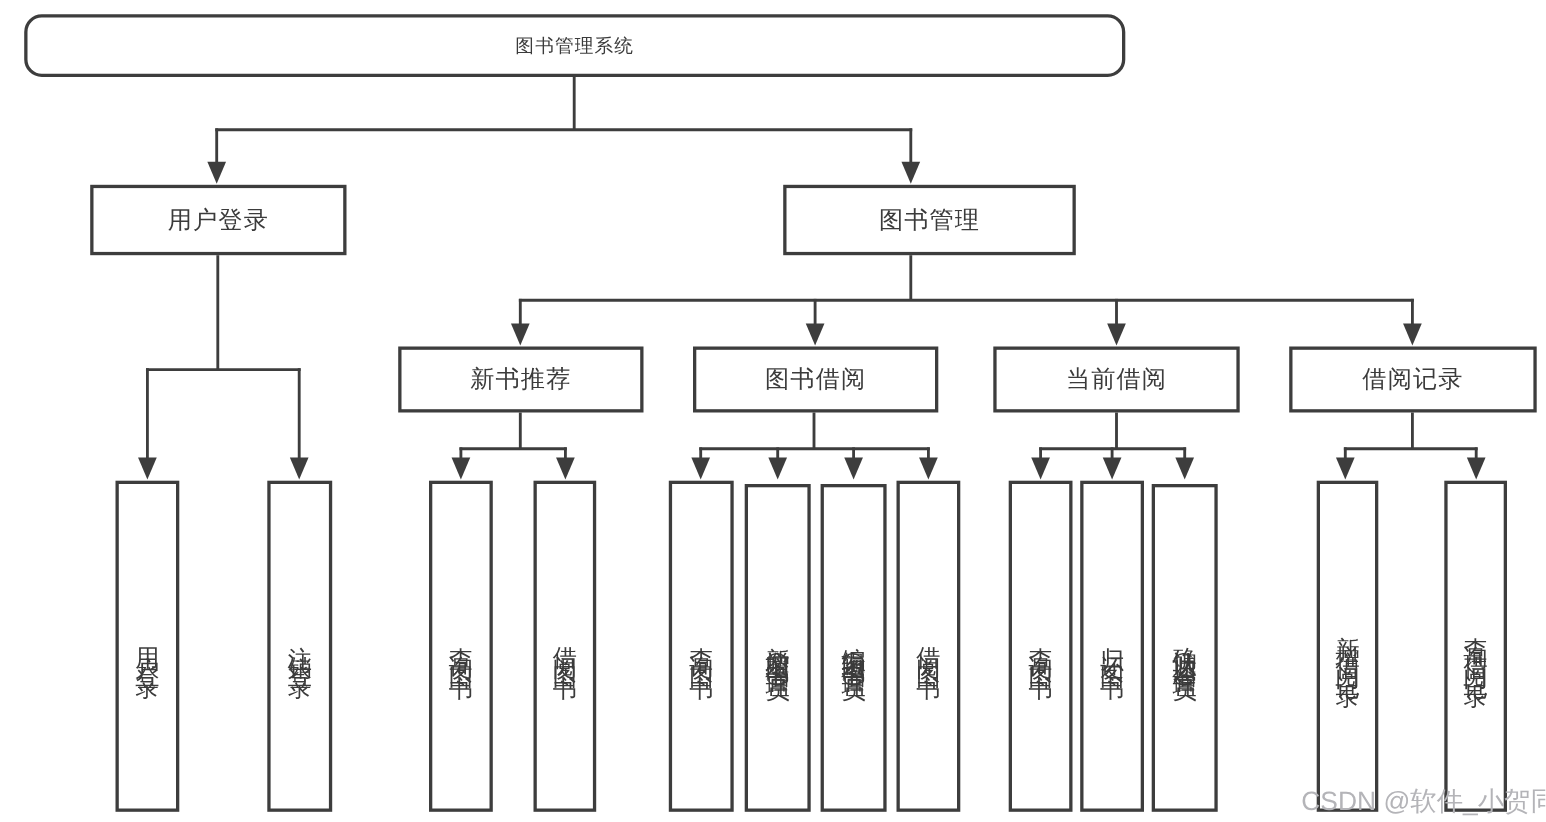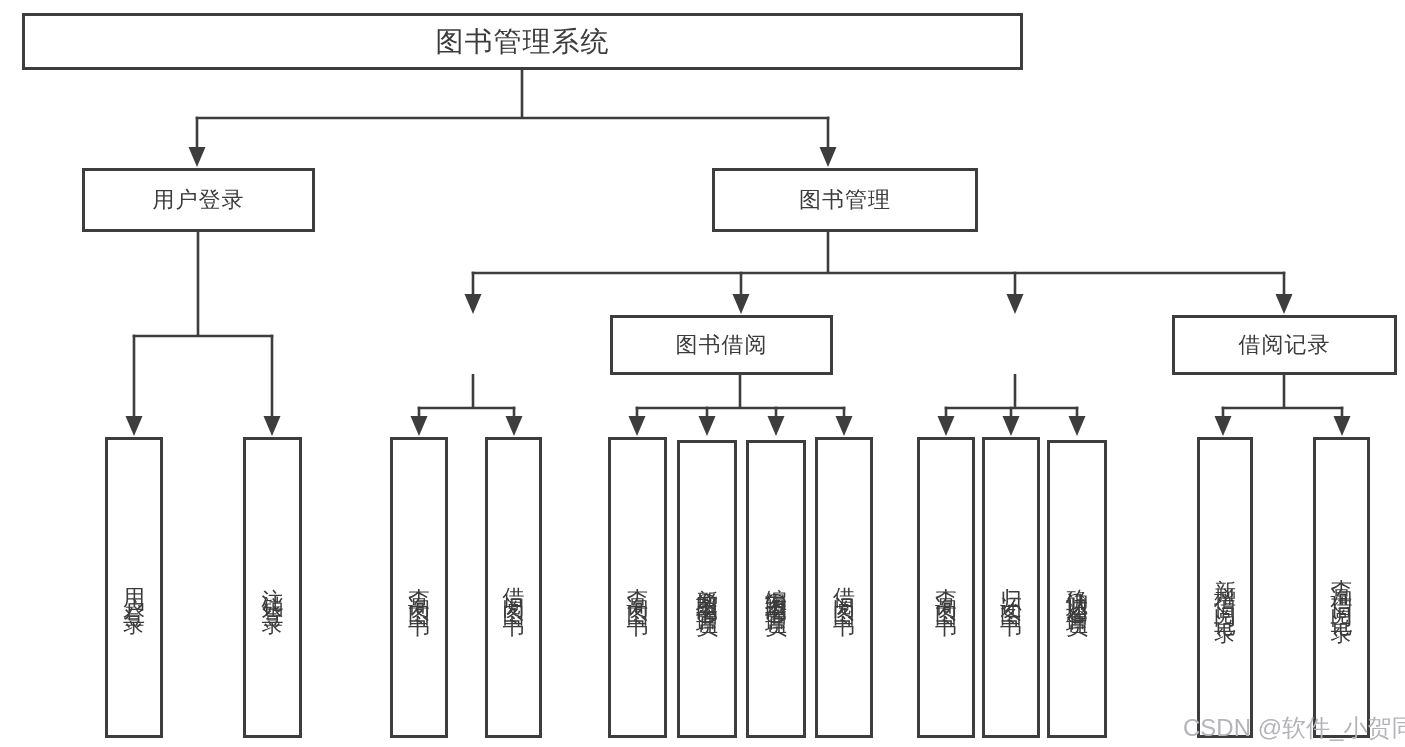--- a/index.html
+++ b/index.html
@@ -22,21 +22,21 @@
     box-sizing: border-box;
     background: #ffffff;
     border: 3px solid #3d3d3d;
     display: flex;
     align-items: center;
     justify-content: center;
     z-index: 1;
     text-align: center;
     line-height: 1;
   }
-  .node.root  { font-size: 28px; letter-spacing: 1px; }
+  .node.root  { font-size: 17px; letter-spacing: 1px; border-radius: 16px; }
   .node.lvl   { font-size: 22px; letter-spacing: 1px; }
   .node.leaf  {
     writing-mode: vertical-rl;
     text-orientation: mixed;
     font-size: 22px;
     letter-spacing: 9px;
     line-height: 1;
   }
   .node.leaf.long { letter-spacing: 4px; }
   .watermark {
@@ -118,21 +118,23 @@
       <polygon points="1214.5,416 1231.5,416 1223,436"></polygon>
       <polygon points="1333.5,416 1350.5,416 1342,436"></polygon>
     </g>
   </svg>
 
   <div class="node root" style="left:22px; top:13px; width:1001px; height:57px;">图书管理系统</div>
 
   <div class="node lvl" style="left:82px; top:168px; width:233px; height:64px;">用户登录</div>
   <div class="node lvl" style="left:712px; top:168px; width:266px; height:64px;">图书管理</div>
 
-  <div class="node lvl" style="left:610px; top:315px; width:223px; height:60px;text-align:right;">图书借阅</div>
+  <div class="node lvl" style="left:362px; top:315px; width:223px; height:60px;">新书推荐</div>
+  <div class="node lvl" style="left:630px; top:315px; width:223px; height:60px;text-align:right;">图书借阅</div>
+  <div class="node lvl" style="left:903px; top:315px; width:224px; height:60px;">当前借阅</div>
   <div class="node lvl" style="left:1172px; top:315px; width:225px; height:60px;">借阅记录</div>
 
   <div class="node leaf" style="left:105px; top:437px; width:58px; height:301px;">用户登录</div>
   <div class="node leaf" style="left:243px; top:437px; width:59px; height:301px;">注销登录</div>
 
   <div class="node leaf" style="left:390px; top:437px; width:58px; height:301px;">查询图书</div>
   <div class="node leaf" style="left:485px; top:437px; width:57px; height:301px;">借阅图书</div>
 
   <div class="node leaf" style="left:608px; top:437px; width:59px; height:301px;">查询图书</div>
   <div class="node leaf long" style="left:677px; top:440px; width:60px; height:298px;">新增图书（管理员）</div>

